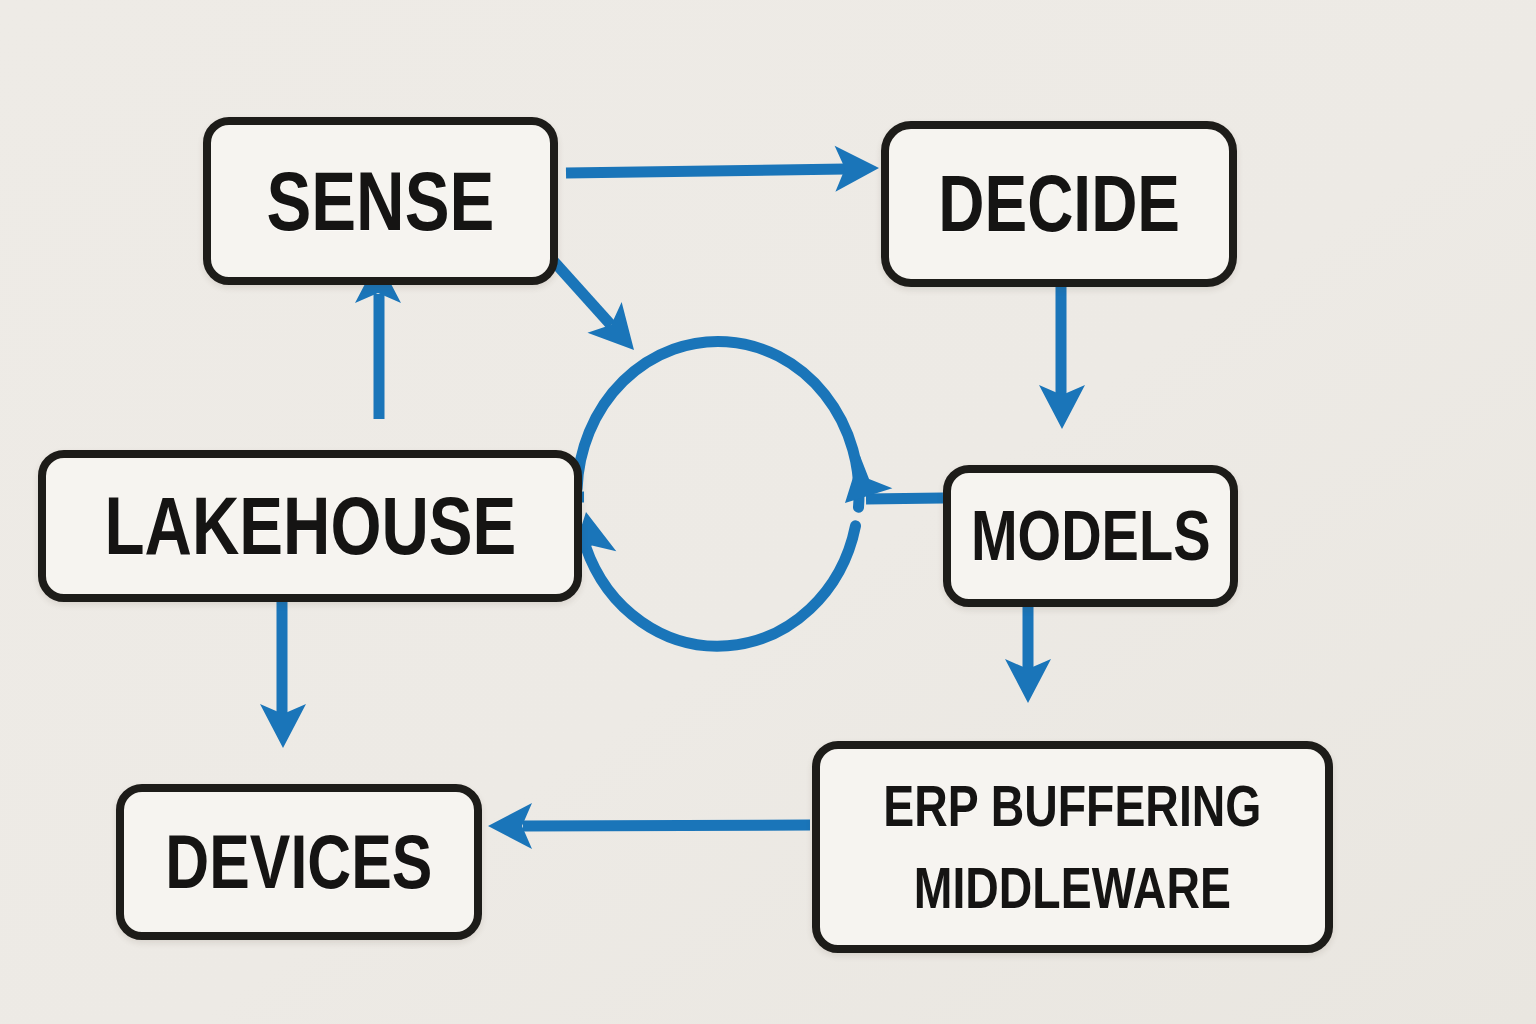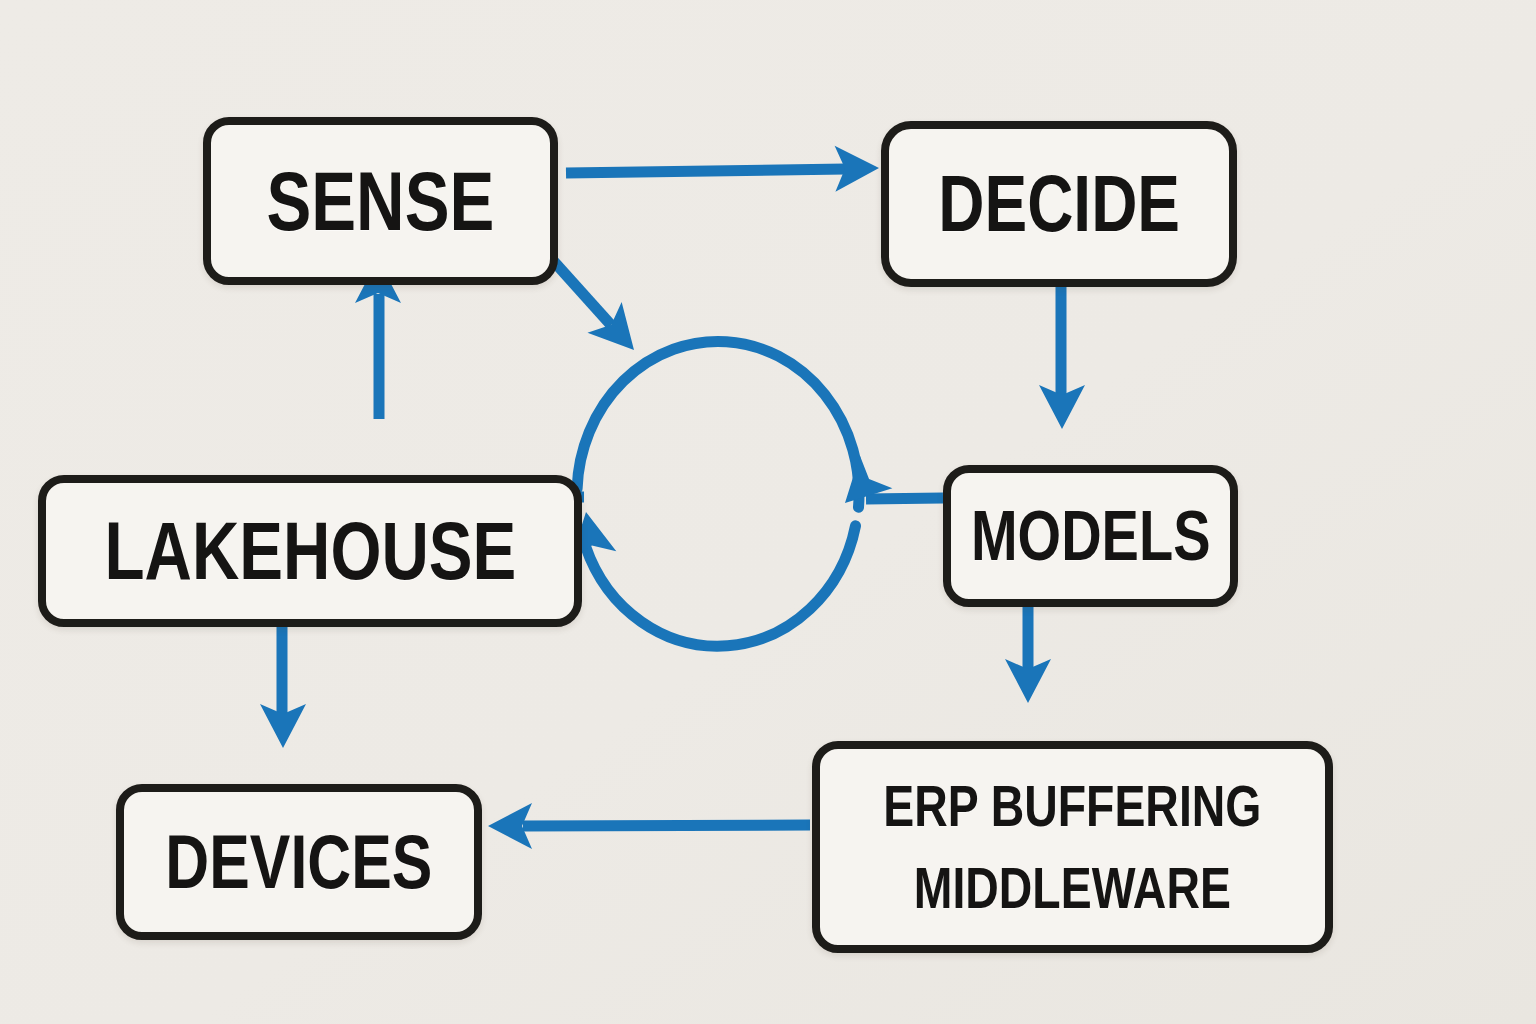--- a/index.html
+++ b/index.html
@@ -40,21 +40,21 @@
     color: #151413;
     letter-spacing: 0px;
     transform: scaleX(0.80);
     transform-origin: center;
     white-space: nowrap;
     line-height: 1;
     text-shadow: 0 1px 0 rgba(255,255,255,0.5);
   }
   .node--sense     { left: 203px; top:  85px; width: 355px; height: 168px; }
   .node--decide    { left: 881px; top:  89px; width: 356px; height: 166px; border-radius: 30px; }
-  .node--lakehouse { left:  38px; top: 443px; width: 544px; height: 152px; }
+  .node--lakehouse { left:  38px; top: 418px; width: 544px; height: 152px; }
   .node--models    { left: 943px; top: 433px; width: 295px; height: 142px; }
   .node--devices   { left: 116px; top: 752px; width: 366px; height: 156px; justify-content: center; }
   .node--erp       { left: 812px; top: 709px; width: 521px; height: 212px; }
 
   .node--sense     .label { font-size: 84px; }
   .node--decide    .label { font-size: 80px; }
   .node--lakehouse .label { font-size: 82px; }
   .node--models    .label { font-size: 70px; }
   .node--devices   .label { font-size: 76px; }
   .node--erp       .label { font-size: 58px; line-height: 1.42; text-align: center; }

